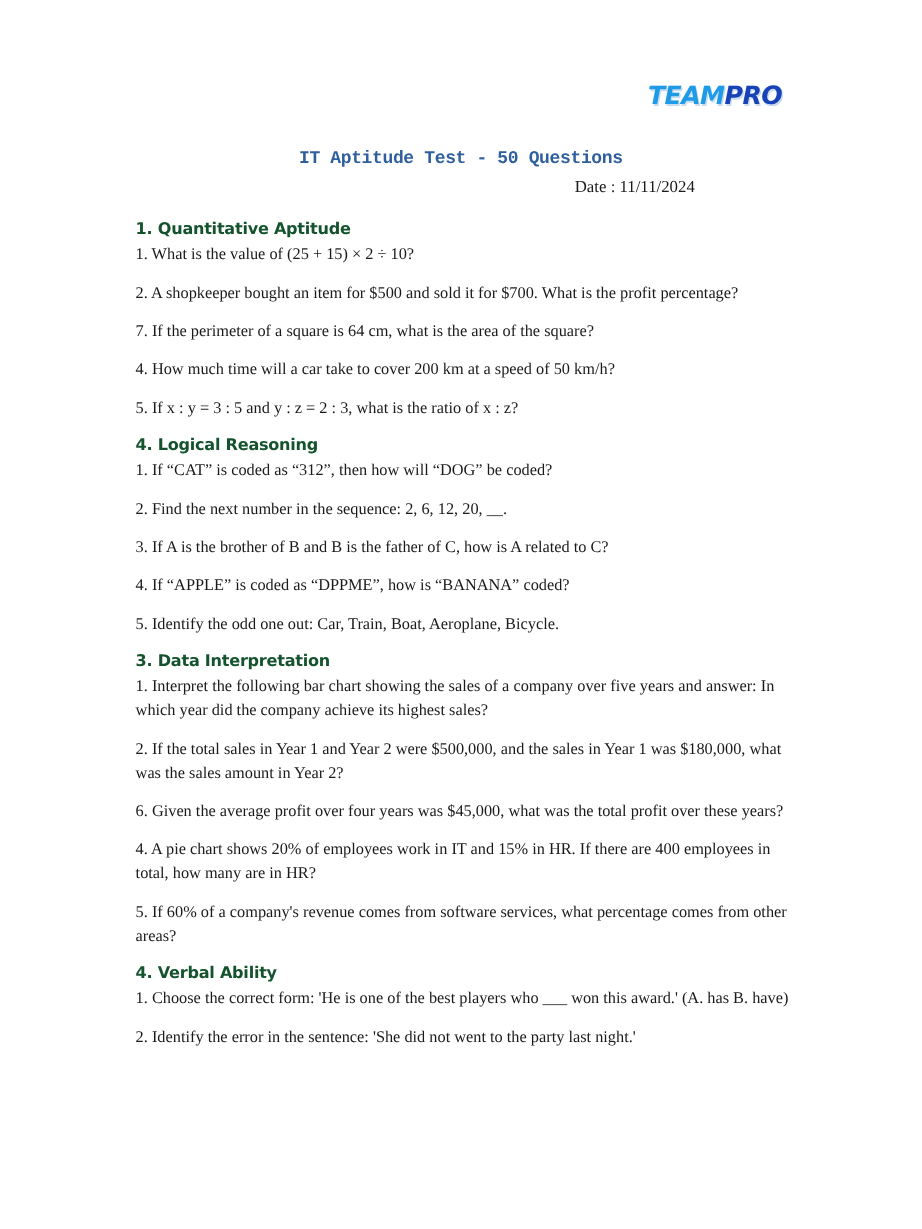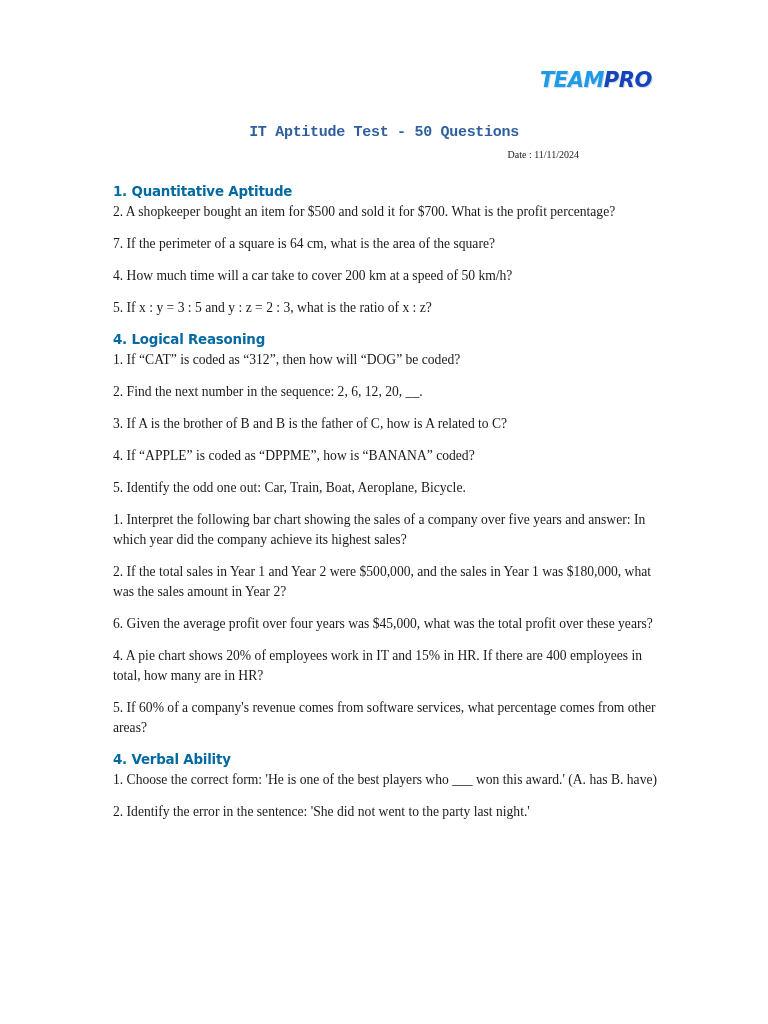--- a/index.html
+++ b/index.html
@@ -15,30 +15,30 @@
     }
     .logo .team { color: #1e9ae6; }
     .logo .pro { color: #1842b8; }
     .title {
       position: absolute; left: 0; top: 124px; width: 768px; text-align: center;
       font-family: Liberation Mono, monospace; font-weight: bold; font-size: 15px;
       color: #2f5f9e; letter-spacing: -0.3px;
     }
     .date {
       position: absolute; right: 113px; top: 149px;
-      font-family: "Liberation Serif", serif; font-size: 10px; color: #1a1a1a;
+      font-family: "Liberation Serif", serif; font-size: 14px; color: #1a1a1a;
     }
     .content {
       position: absolute; left: 113px; top: 182px; width: 548px;
       font-family: "Liberation Serif", serif; font-size: 13.6px; color: #1a1a1a;
       line-height: 20px;
     }
     .section-heading {
       font-family: "DejaVu Sans", sans-serif; font-weight: bold; font-size: 13.4px;
-      color: #0369a1; margin: 0; line-height: 20px; letter-spacing: -0.2px;
+      color: #14532d; margin: 0; line-height: 20px; letter-spacing: -0.2px;
     }
     .question { margin: 0 0 12px 0; }
     .section { margin-bottom: 0; }
     .section + .section { margin-top: 1px; }
   </style>
 </head>
 <body>
 
 <div class="page">
 
@@ -46,36 +46,38 @@
     <span class="team">TEAM</span><span class="pro">PRO</span>
   </div>
 
   <div class="title">IT Aptitude Test - 50 Questions</div>
   <div class="date">Date : 11/11/2024</div>
 
   <div class="content">
 
     <div class="section">
       <h2 class="section-heading">1. Quantitative Aptitude</h2>
+      <p class="question">1. What is the value of (25 + 15) × 2 ÷ 10?</p>
       <p class="question">2. A shopkeeper bought an item for $500 and sold it for $700. What is the profit percentage?</p>
       <p class="question">7. If the perimeter of a square is 64 cm, what is the area of the square?</p>
       <p class="question">4. How much time will a car take to cover 200 km at a speed of 50 km/h?</p>
       <p class="question">5. If x : y = 3 : 5 and y : z = 2 : 3, what is the ratio of x : z?</p>
     </div>
 
     <div class="section">
       <h2 class="section-heading">4. Logical Reasoning</h2>
       <p class="question">1. If “CAT” is coded as “312”, then how will “DOG” be coded?</p>
       <p class="question">2. Find the next number in the sequence: 2, 6, 12, 20, __.</p>
       <p class="question">3. If A is the brother of B and B is the father of C, how is A related to C?</p>
       <p class="question">4. If “APPLE” is coded as “DPPME”, how is “BANANA” coded?</p>
       <p class="question">5. Identify the odd one out: Car, Train, Boat, Aeroplane, Bicycle.</p>
     </div>
 
     <div class="section">
+      <h2 class="section-heading">3. Data Interpretation</h2>
       <p class="question">1. Interpret the following bar chart showing the sales of a company over five years and answer: In which year did the company achieve its highest sales?</p>
       <p class="question">2. If the total sales in Year 1 and Year 2 were $500,000, and the sales in Year 1 was $180,000, what was the sales amount in Year 2?</p>
       <p class="question">6. Given the average profit over four years was $45,000, what was the total profit over these years?</p>
       <p class="question">4. A pie chart shows 20% of employees work in IT and 15% in HR. If there are 400 employees in total, how many are in HR?</p>
       <p class="question">5. If 60% of a company's revenue comes from software services, what percentage comes from other areas?</p>
     </div>
 
     <div class="section">
       <h2 class="section-heading">4. Verbal Ability</h2>
       <p class="question">1. Choose the correct form: 'He is one of the best players who ___ won this award.' (A. has B. have)</p>

